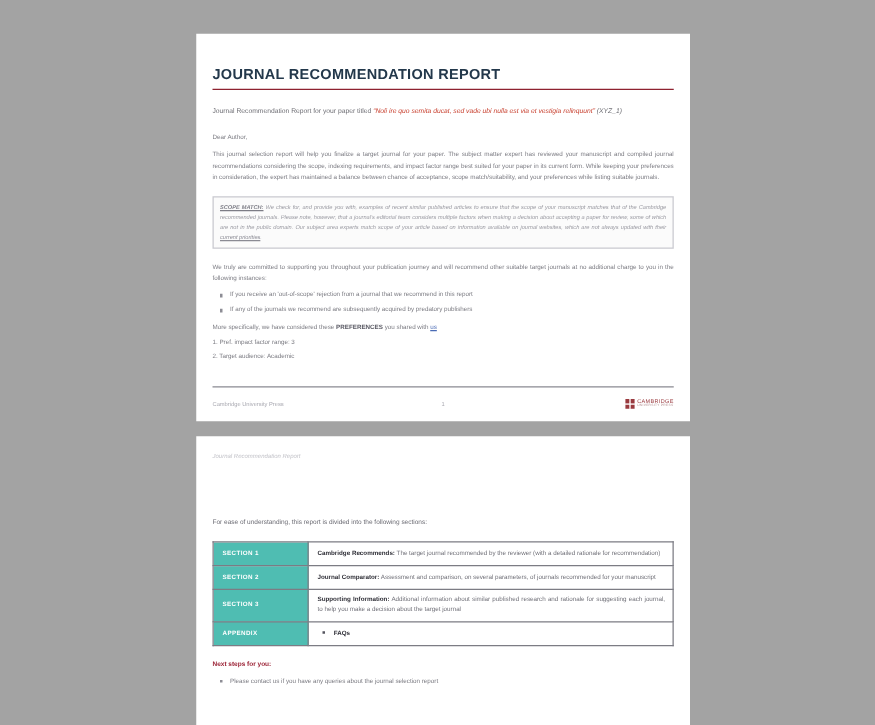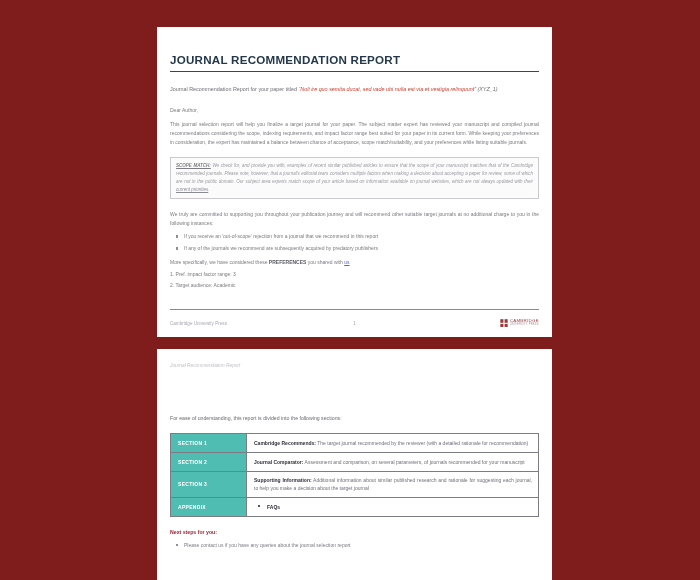--- a/index.html
+++ b/index.html
@@ -9,21 +9,21 @@
     height: 580px;
     overflow: hidden;
     background: #f2f2f2;
     font-family: "Liberation Sans", sans-serif;
   }
 
   #viewer {
     position: relative;
     width: 700px;
     height: 580px;
-    background: #7f1d1d;
+    background: #a3a3a3;
   }
 
   
   .page {
     position: absolute;
     left: 157px;
     width: 395px;
     background: #ffffff;
     overflow: hidden;
   }

